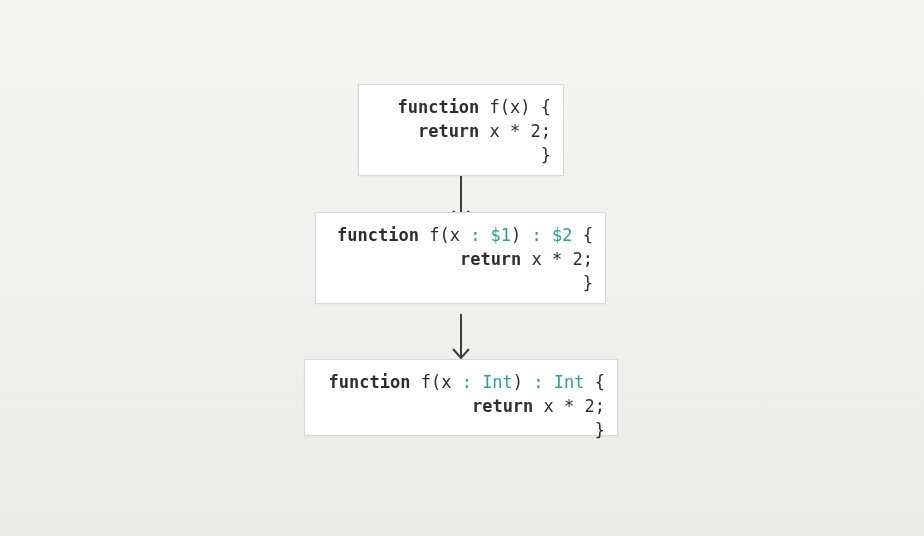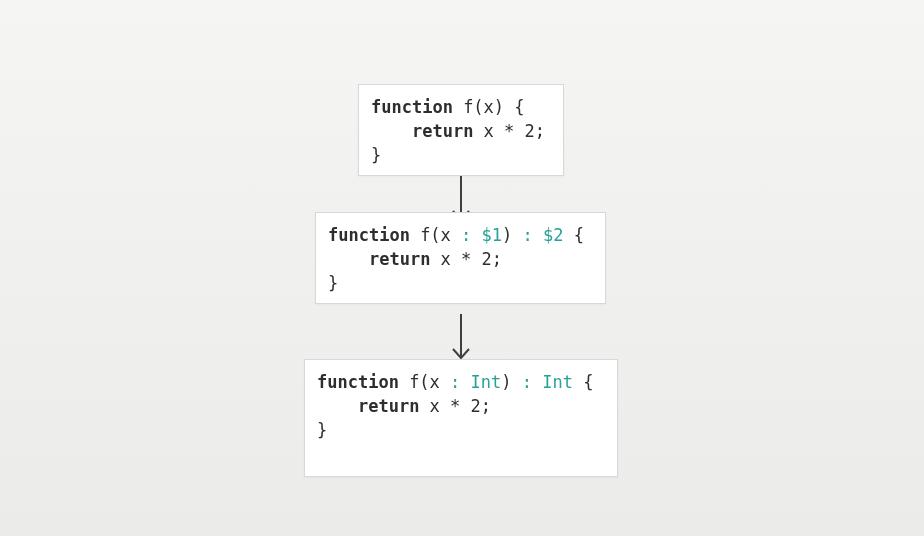--- a/index.html
+++ b/index.html
@@ -14,37 +14,38 @@
   * { margin: 0; padding: 0; box-sizing: border-box; }
   html, body { width: 924px; height: 536px; overflow: hidden; }
   body {
     font-family: "DejaVu Sans Mono", "Liberation Mono", monospace;
   }
   .stage {
     position: relative;
     width: 924px;
     height: 536px;
     background: linear-gradient(180deg, var(--bg-top) 0%, var(--bg-bottom) 100%);
+    text-align: right;
   }
   .code-box {
     position: absolute;
     background: var(--box-background);
     border: 1px solid var(--box-border);
     box-shadow: 0 1px 2px rgba(0,0,0,0.04);
     padding: 10px 12px;
     color: var(--code-text);
     font-size: 17px;
     line-height: 24px;
   }
   .code-line { white-space: pre; }
   .code-line span.kw { font-weight: bold; color: var(--code-text); }
   .code-line span.type { color: var(--type-accent); }
   .box-1 { left: 358px; top: 84px;  width: 206px; height: 92px; }
   .box-2 { left: 315px; top: 212px; width: 291px; height: 92px; }
-  .box-3 { left: 304px; top: 359px; width: 314px; height: 118px; }
+  .box-3 { left: 304px; top: 359px; width: 314px; height: 77px; }
   .arrow { position: absolute; display: block; }
   .arrow-1 { left: 449px; top: 176px; }
   .arrow-2 { left: 449px; top: 314px; }
   .arrow line, .arrow polyline {
     stroke: var(--arrow);
     stroke-width: 2;
     fill: none;
   }
 </style>
 </head>

